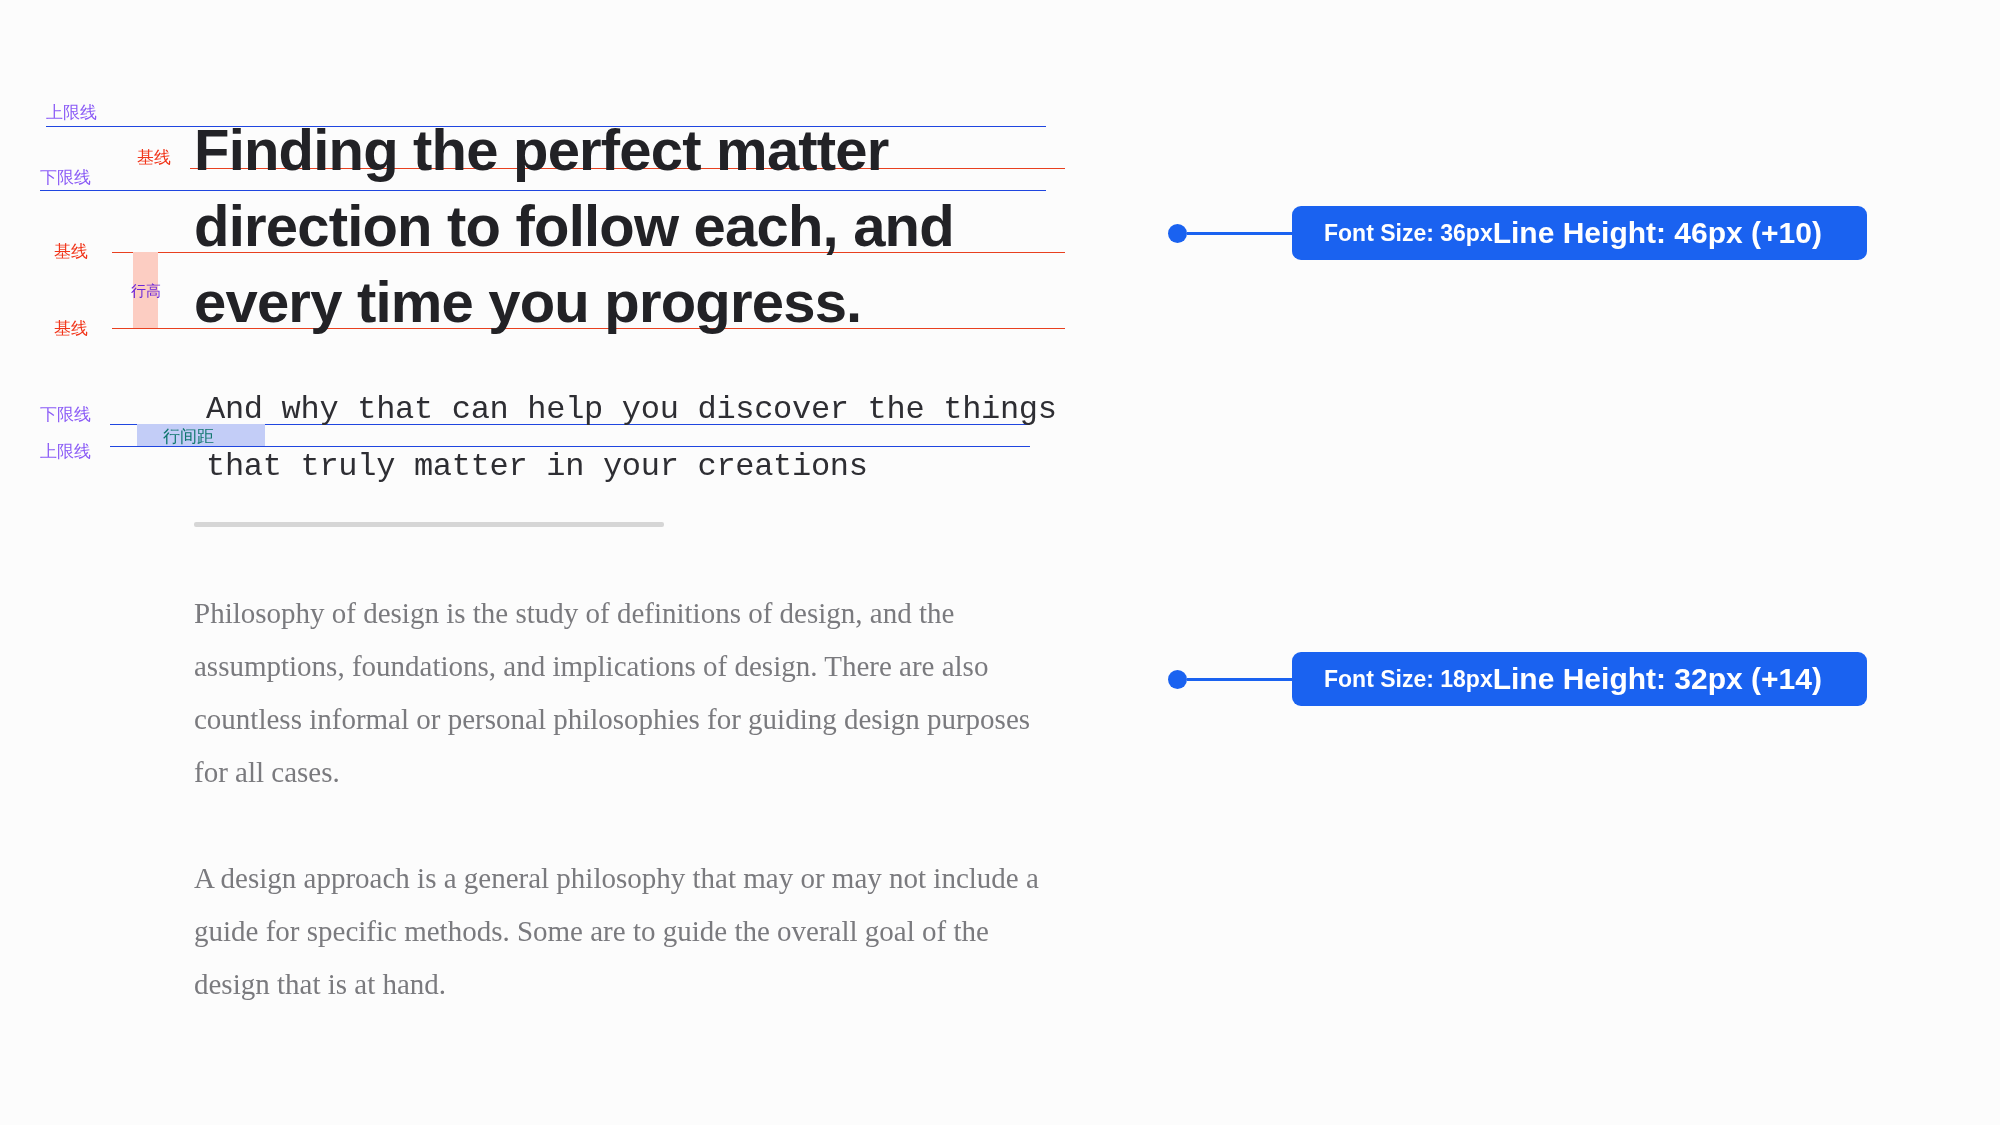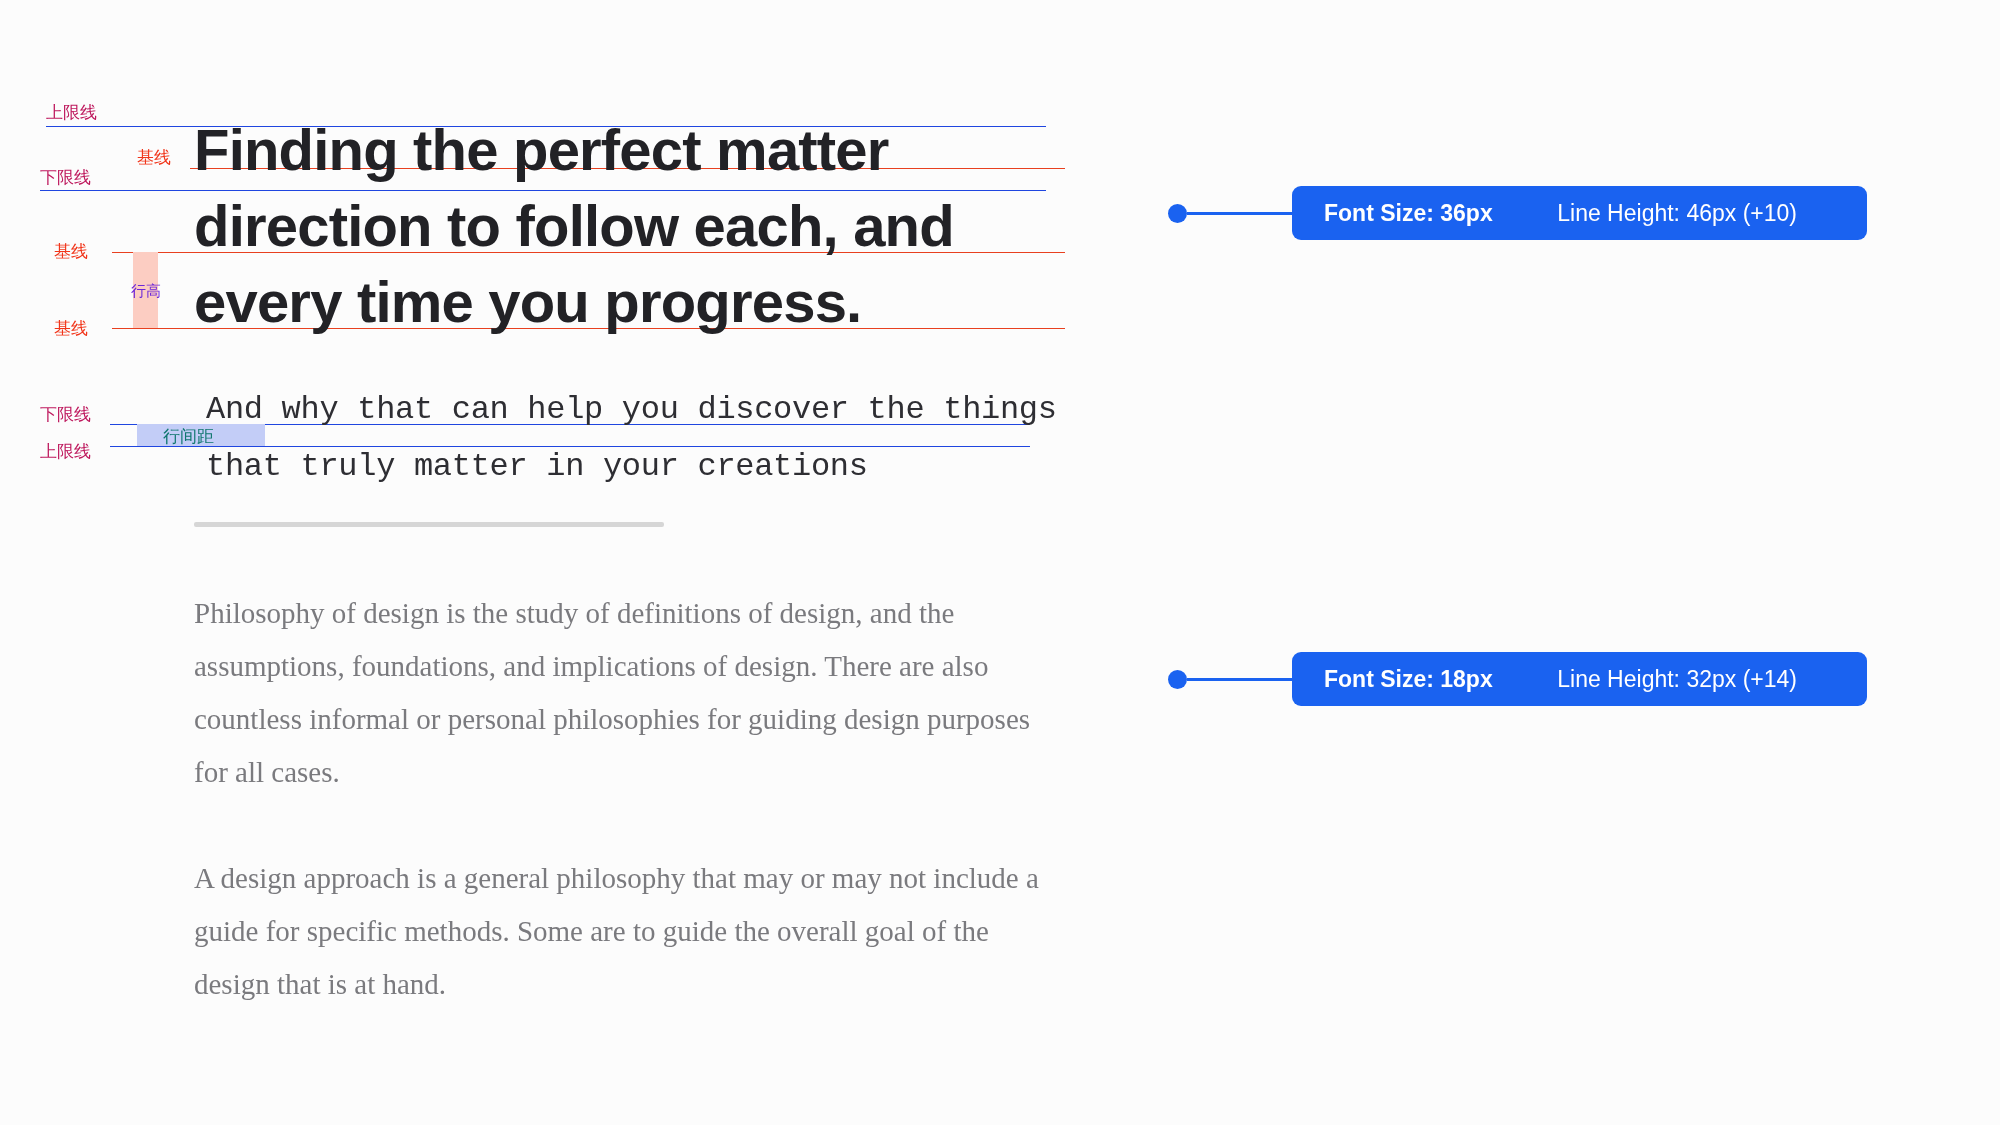--- a/index.html
+++ b/index.html
@@ -30,21 +30,21 @@
     border-top: 1.6px solid #e8401f;
   }
 
   
   .glabel {
     position: absolute;
     font-family: "Liberation Sans", sans-serif;
     font-size: 17px;
     line-height: 1;
     white-space: nowrap;
-    color: #be185d;
+    color: #8b5cf6;
   }
   .glabel.red { color: #f1351a; }
 
   
   .band-v {
     position: absolute;
     background: #fccdc2;
   }
   .band-h {
     position: absolute;
@@ -150,22 +150,22 @@
   .callout-badge .fs {
     color: #ffffff;
     font-family: "Liberation Sans", sans-serif;
     font-weight: 700;
     font-size: 23px;
     white-space: nowrap;
   }
   .callout-badge .lh {
     color: #ffffff;
     font-family: "Liberation Sans", sans-serif;
-    font-weight: 400;
-    font-size: 23px;
+    font-weight: 700;
+    font-size: 30px;
     white-space: nowrap;
     margin-left: auto;
     padding-right: 38px;
   }
 </style>
 </head>
 <body>
 
 <div id="stage">
 
@@ -199,21 +199,21 @@
   <h1 class="heading">Finding the perfect matter direction to follow each, and every time you progress.</h1>
 
   <h2 class="subheading">And why that can help you discover the things that truly matter in your creations</h2>
 
   <div class="divider"></div>
 
   <p class="para p2">A design approach is a general philosophy that may or may not include a guide for specific methods. Some are to guide the overall goal of the design that is at hand.</p>
 
   <p class="para p1">Philosophy of design is the study of definitions of design, and the assumptions, foundations, and implications of design. There are also countless informal or personal philosophies for guiding design purposes for all cases.</p>
 
-  <div class="callout" style="left:1168px; top:186px;">
+  <div class="callout" style="left:1168px; top:206px;">
     <span class="callout-dot"></span>
     <span class="callout-line"></span>
     <span class="callout-badge">
       <span class="fs">Font Size: 36px</span>
       <span class="lh">Line Height: 46px (+10)</span>
     </span>
   </div>
 
 
   <div class="callout" style="left:1168px; top:652px;">

